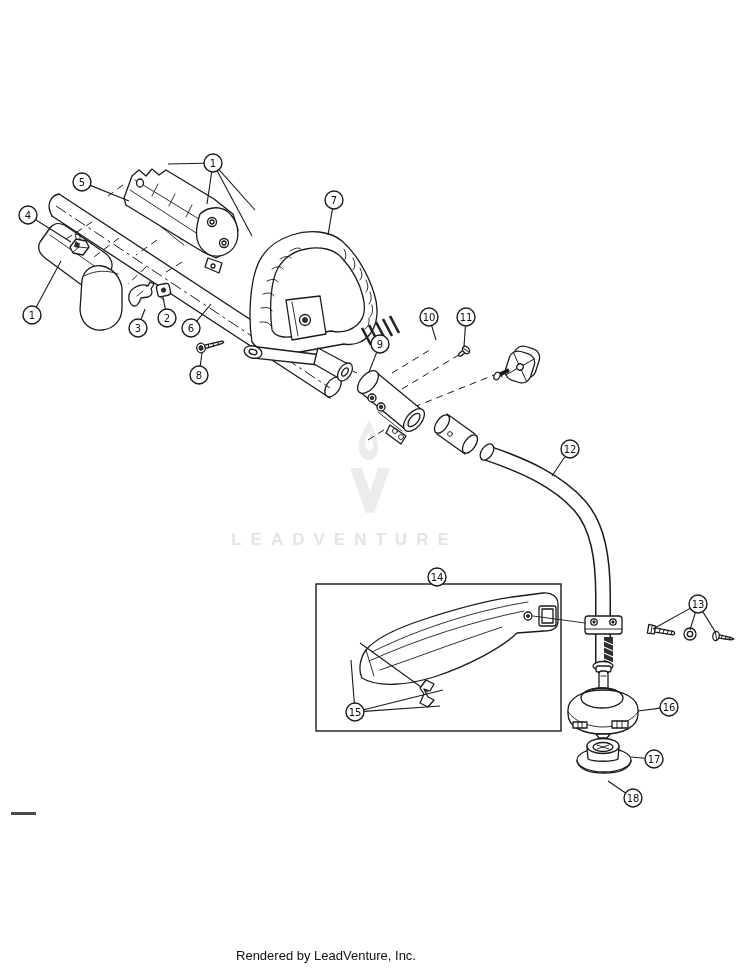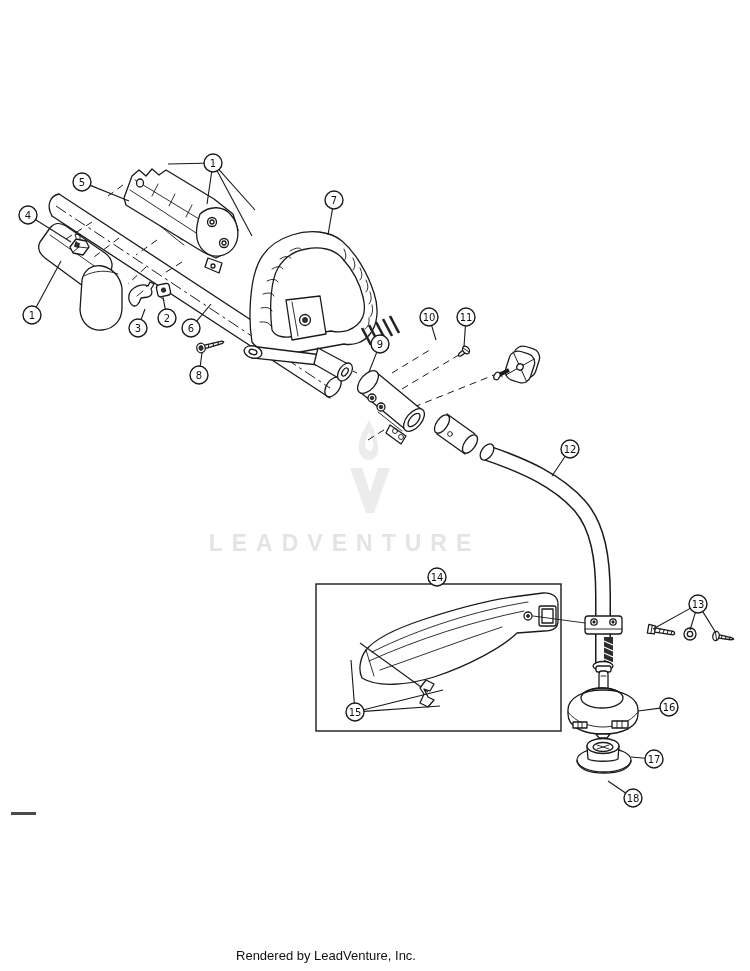--- a/index.html
+++ b/index.html
@@ -2,21 +2,21 @@
 <html><head>
 <meta charset="utf-8">
 <style>
   html,body{margin:0;padding:0;}
   body{
     width:750px;height:971px;position:relative;background:#ffffff;
     font-family:"Liberation Sans", sans-serif;overflow:hidden;
   }
   .watermark-text{
     position:absolute;top:530px;left:0;width:680px;text-align:center;
-    font-size:23px;font-weight:bold;letter-spacing:9px;padding-left:9px;
+    font-size:17px;font-weight:bold;letter-spacing:9px;padding-left:9px;
     color:#e4e4e4;z-index:1;user-select:none;box-sizing:border-box;
   }
   .footer{
     position:absolute;top:948px;left:0;width:652px;text-align:center;
     font-size:13px;color:#111;z-index:3;
   }
   svg.diagram{position:absolute;top:0;left:0;z-index:2;}
   .ln{fill:none;stroke:#1a1a1a;stroke-width:1.3;stroke-linejoin:round;stroke-linecap:round;}
   .fw{fill:#ffffff;stroke:#1a1a1a;stroke-width:1.3;stroke-linejoin:round;}
   .thin{stroke-width:0.9;}

